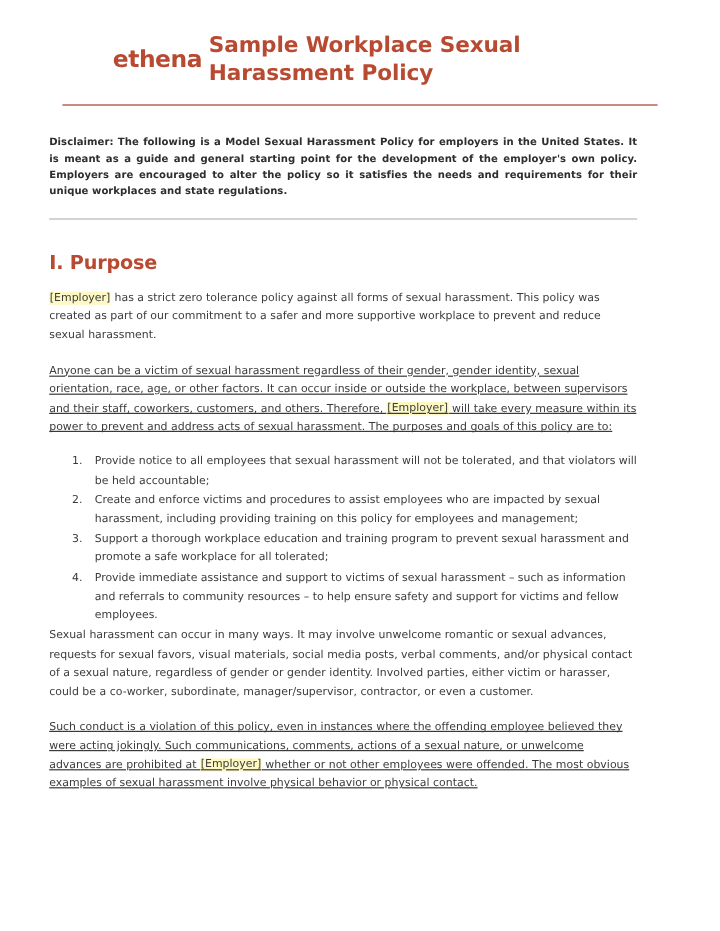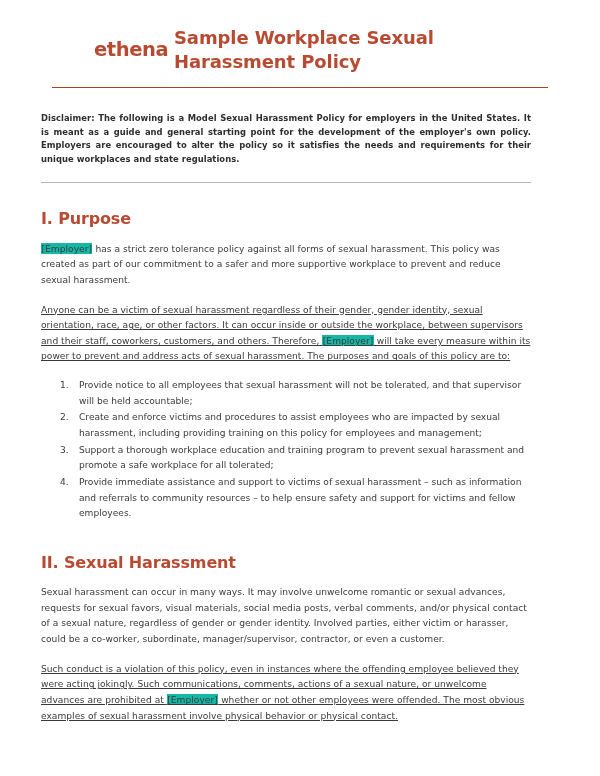--- a/index.html
+++ b/index.html
@@ -92,21 +92,21 @@
   p.para {
     font-size: 9.1px;
     line-height: 1.72;
     margin: 0 0 14px 0;
     color: #3a3a3c;
     letter-spacing: 0.02px;
   }
   p.para.tight { margin-bottom: 0; text-decoration: underline; }
 
   .hl {
-    background: #14b8a6;
+    background: #fef9c3;
     padding: 0.5px 0.5px;
     margin-top: 44px;
   }
 
   ol.goals {
     margin: 13px 0 0 0;
     padding: 0;
     list-style: none;
     counter-reset: goal;
   }
@@ -149,26 +149,25 @@
 
     <div class="rule-gray"></div>
 
     <h2 class="section">I. Purpose</h2>
 
     <p class="para"><span class="hl">[Employer]</span><span> has a strict zero tolerance policy against all forms of sexual harassment. This policy was created as part of our commitment to a safer and more supportive workplace to prevent and reduce sexual harassment.</span></p>
 
     <p class="para tight"><span>Anyone can be a victim of sexual harassment regardless of their gender, gender identity, sexual orientation, race, age, or other factors. It can occur inside or outside the workplace, between supervisors and their staff, coworkers, customers, and others. Therefore, </span><span class="hl">[Employer]</span><span> will take every measure within its power to prevent and address acts of sexual harassment. The purposes and goals of this policy are to:</span></p>
 
     <ol class="goals">
-      <li>Provide notice to all employees that sexual harassment will not be tolerated, and that supervisor will be held accountable;</li>
+      <li>Provide notice to all employees that sexual harassment will not be tolerated, and that violators will be held accountable;</li>
       <li>Create and enforce victims and procedures to assist employees who are impacted by sexual harassment, including providing training on this policy for employees and management;</li>
       <li>Support a thorough workplace education and training program to prevent sexual harassment and promote a safe workplace for all tolerated;</li>
       <li>Provide immediate assistance and support to victims of sexual harassment – such as information and referrals to community resources – to help ensure safety and support for victims and fellow employees.</li>
     </ol>
 
-    <h2 class="section second">II. Sexual Harassment</h2>
 
     <p class="para">Sexual harassment can occur in many ways. It may involve unwelcome romantic or sexual advances, requests for sexual favors, visual materials, social media posts, verbal comments, and/or physical contact of a sexual nature, regardless of gender or gender identity. Involved parties, either victim or harasser, could be a co-worker, subordinate, manager/supervisor, contractor, or even a customer.</p>
 
     <p class="para tight"><span>Such conduct is a violation of this policy, even in instances where the offending employee believed they were acting jokingly. Such communications, comments, actions of a sexual nature, or unwelcome advances are prohibited at </span><span class="hl">[Employer]</span><span> whether or not other employees were offended. The most obvious examples of sexual harassment involve physical behavior or physical contact.</span></p>
 
   </div>
 </div>
 
 </body></html>

